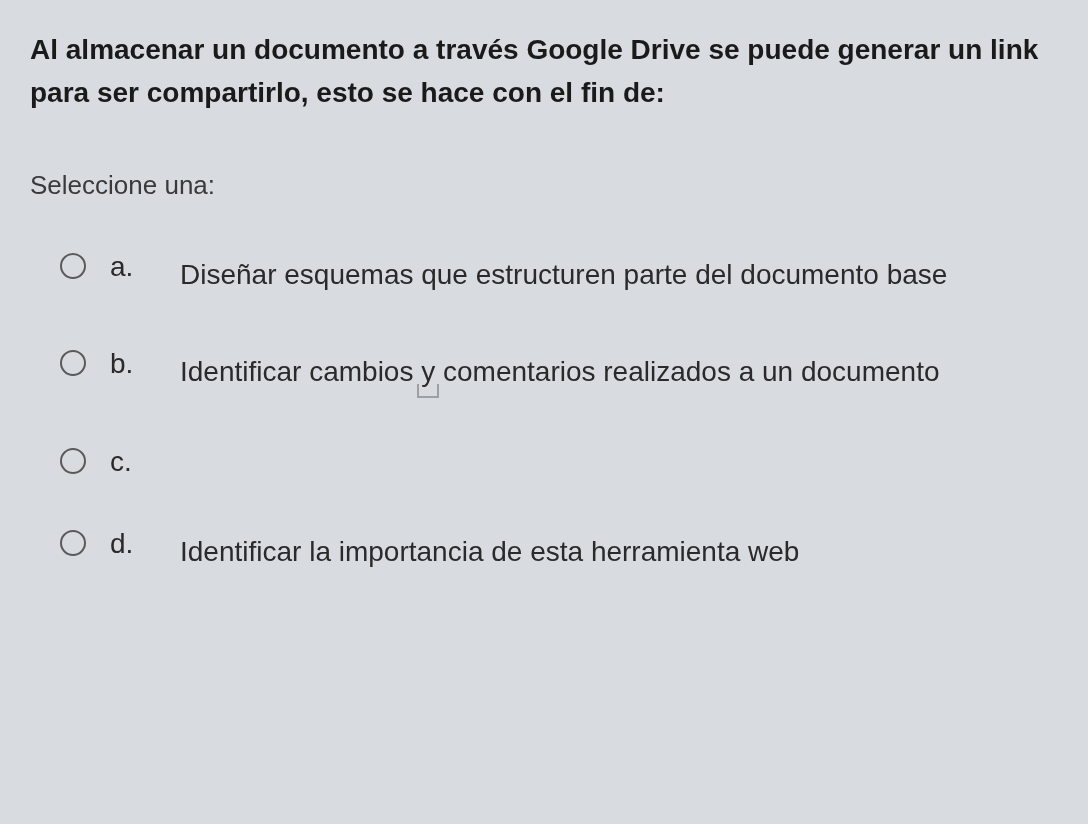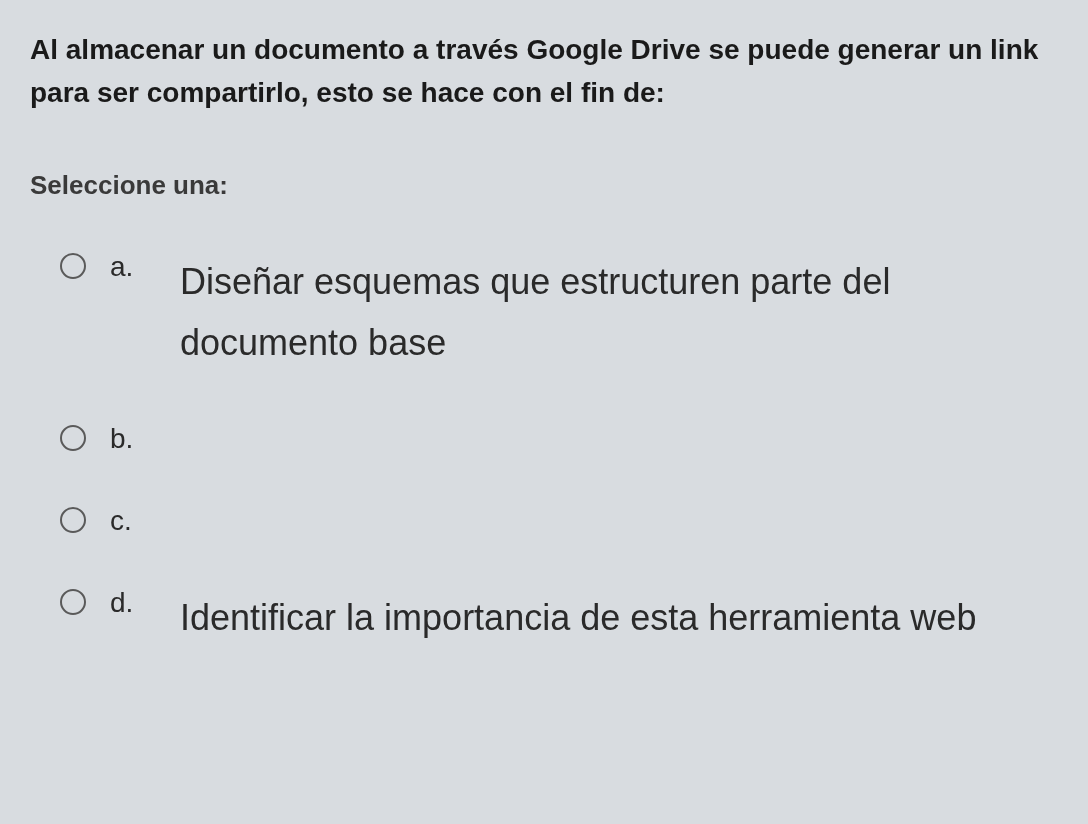--- a/index.html
+++ b/index.html
@@ -17,21 +17,21 @@
     }
     .question-text {
       font-size: 28px;
       font-weight: bold;
       line-height: 1.55;
       color: #1a1a1a;
       margin-bottom: 55px;
     }
     .instruction {
       font-size: 26px;
-      font-weight: bold;
+      font-weight: normal;
       color: #3a3a3a;
       margin-bottom: 50px;
     }
     .options {
       padding-left: 30px;
     }
     .option {
       display: flex;
       align-items: flex-start;
       margin-bottom: 50px;
@@ -50,21 +50,21 @@
       display: inline-block;
       cursor: pointer;
     }
     .option-letter {
       flex-shrink: 0;
       width: 70px;
       font-size: 28px;
       color: #2a2a2a;
     }
     .option-text {
-      font-size: 36px;
+      font-size: 28px;
       line-height: 1.7;
       color: #2a2a2a;
       flex: 1;
     }
     .cursor-mark {
       display: inline-block;
       position: relative;
     }
     .cursor-mark::after {
       content: "";
@@ -94,20 +94,21 @@
     </div>
     <div class="option-letter">a.</div>
     <div class="option-text">Diseñar esquemas que estructuren parte del documento base</div>
   </div>
 
   <div class="option">
     <div class="radio-wrapper">
       <span class="radio-circle"></span>
     </div>
     <div class="option-letter">b.</div>
+    <div class="option-text"><span>Identificar cambios  </span><span class="cursor-mark">y</span><span> comentarios realizados a un documento</span></div>
   </div>
 
   <div class="option">
     <div class="radio-wrapper">
       <span class="radio-circle"></span>
     </div>
     <div class="option-letter">c.</div>
   </div>
 
   <div class="option">

